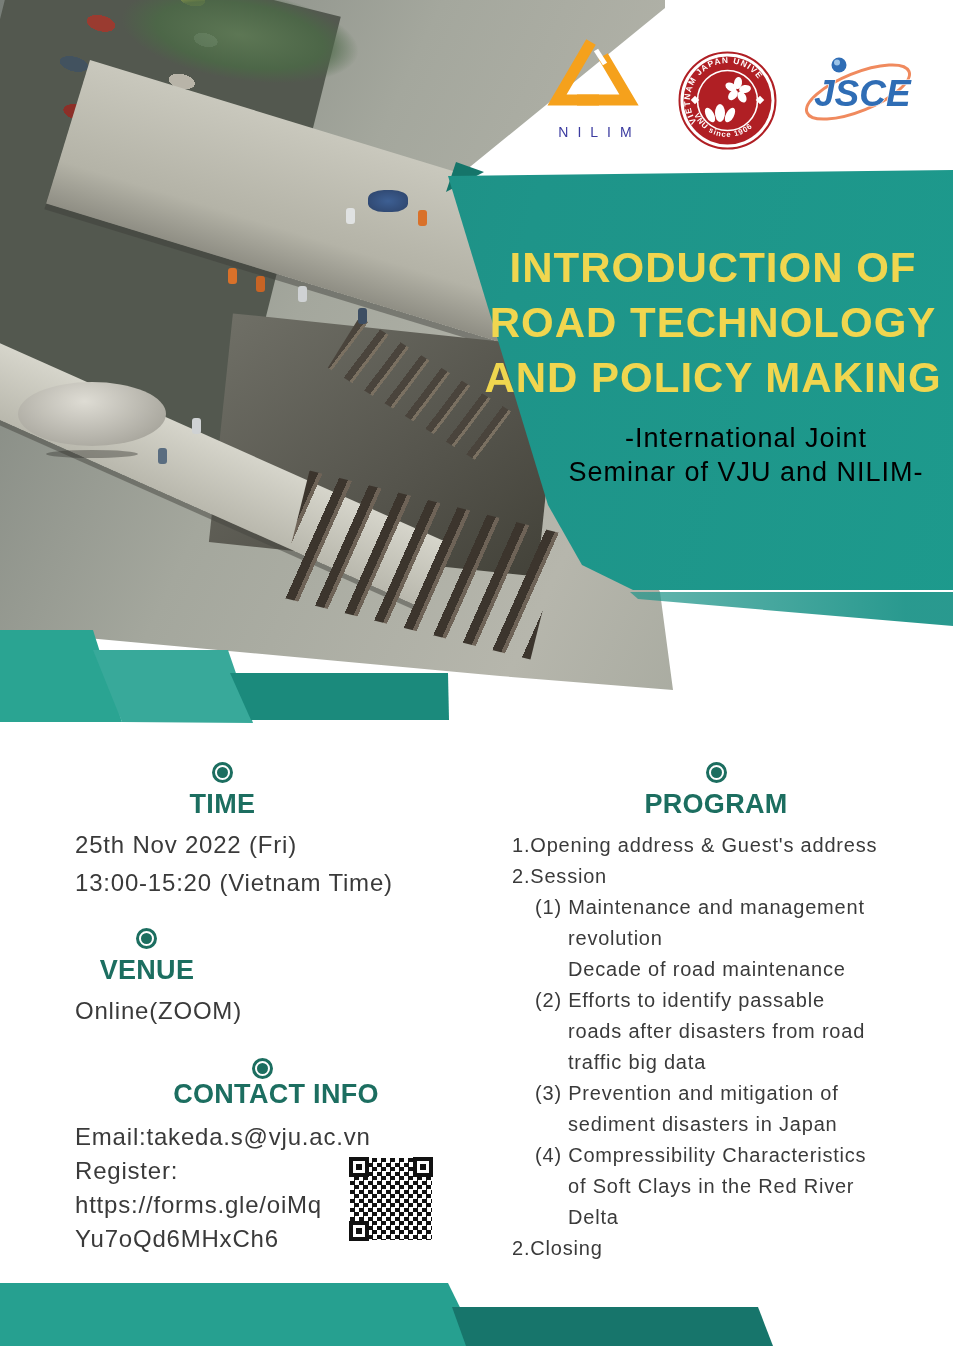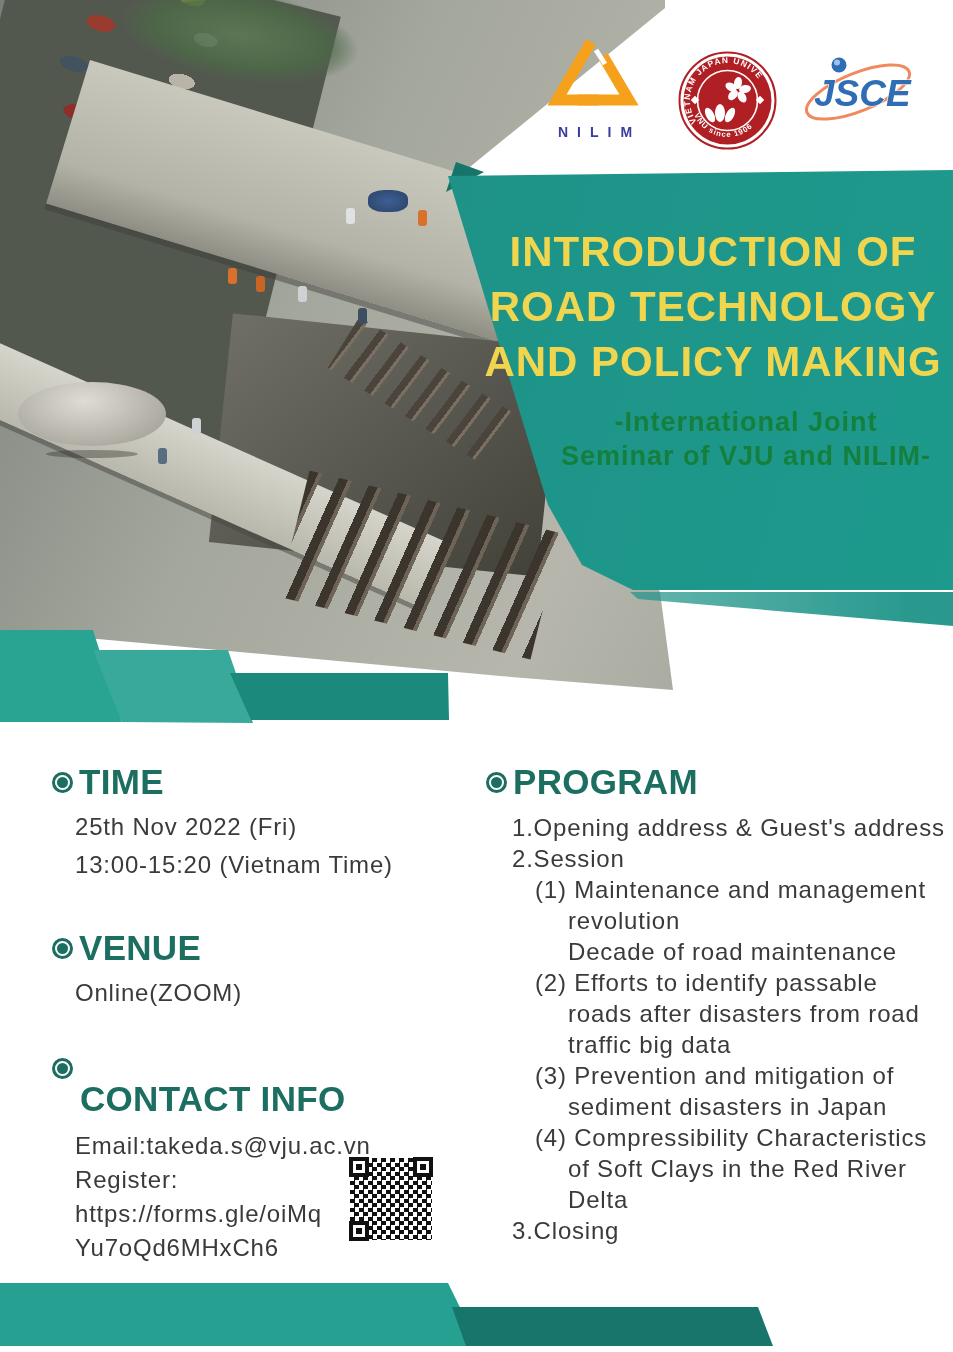--- a/index.html
+++ b/index.html
@@ -53,54 +53,54 @@
      background:linear-gradient(to right,rgba(30,148,137,0) 2%,rgba(30,148,137,.45) 40%,rgba(30,148,137,.95) 95%);}
   .deco-p1{clip-path:polygon(0 630px,93px 630px,122px 722px,0 722px);background:#2aa492;}
   .deco-p2{clip-path:polygon(93px 650px,228px 650px,253px 723px,122px 722px);background:#38a99a;}
   .deco-p3{clip-path:polygon(230px 673px,448px 673px,449px 720px,251px 720px);background:#1b8a7c;}
   .deco-br1{clip-path:polygon(0 1283px,448px 1283px,479px 1346px,0 1346px);background:#26a090;}
   .deco-br2{clip-path:polygon(452px 1307px,758px 1307px,773px 1346px,466px 1346px);background:#17756b;}
 
   
   .logo{position:absolute;}
   .nilim{left:543px;top:36px;width:104px;text-align:center;}
-  .nilim-label{margin-top:4px;font-size:14px;font-weight:bold;color:#3b3ba0;letter-spacing:9px;padding-left:9px;}
+  .nilim-label{margin-top:4px;font-size:14px;font-weight:normal;color:#3b3ba0;letter-spacing:9px;padding-left:9px;}
   .vju{left:678px;top:51px;width:99px;height:99px;}
   .jsce{left:798px;top:48px;width:120px;height:88px;}
 
   
-  .banner-text{position:absolute;left:478px;top:224px;width:470px;text-align:center;}
+  .banner-text{position:absolute;left:478px;top:240px;width:470px;text-align:center;}
   .title-line{font-size:42px;line-height:55px;font-weight:bold;color:#f0d64f;letter-spacing:1px;}
   .subtitle{margin-top:16px;padding-left:66px;}
-  .subtitle-line{font-size:27px;line-height:34px;font-weight:bold;color:#15803d;letter-spacing:1px;}
+  .subtitle-line{font-size:27px;line-height:34px;font-weight:normal;color:#000000;letter-spacing:1px;}
 
   
   .section{position:absolute;color:#3b3b3b;}
-  .sec-heading{display:flex;align-items:center;gap:6px;color:#1c6e60;font-weight:bold;font-size:35px;letter-spacing:.3px;}
+  .sec-heading{display:flex;align-items:center;gap:6px;color:#1c6e60;font-weight:bold;font-size:27px;letter-spacing:.3px;flex-direction:column;}
   .bullet{flex:0 0 auto;width:15px;height:15px;border:3px solid #1c6e60;border-radius:50%;position:relative;}
   .bullet::after{content:"";position:absolute;left:2px;top:2px;width:11px;height:11px;border-radius:50%;background:#1c6e60;}
   .body-line{font-size:24px;letter-spacing:.8px;color:#3a3a3a;}
   .time-sec{left:52px;top:762px;}
   .time-sec .body-line{margin-left:23px;margin-top:12px;line-height:26px;}
   .venue-sec{left:52px;top:928px;}
   .venue-sec .body-line{margin-left:23px;margin-top:12px;line-height:26px;}
   .reg-sec{left:52px;top:1058px;width:420px;}
   .reg-head2{margin-left:28px;}
   .reg-lines{margin-left:23px;margin-top:10px;}
   .reg-lines .body-line{line-height:34px;}
   .qr{position:absolute;left:347px;top:1155px;width:88px;height:88px;background:#fff;}
   .qr-noise{position:absolute;inset:3px;
      background:repeating-conic-gradient(#111 0% 25%,#fff 0% 50%) 0 0/9px 9px;}
   .qr-finder{position:absolute;width:20px;height:20px;border:4px solid #111;background:#fff;box-sizing:border-box;}
   .qr-finder::after{content:"";position:absolute;left:3px;top:3px;width:6px;height:6px;background:#111;}
   .qr-f1{left:2px;top:2px;} .qr-f2{right:2px;top:2px;} .qr-f3{left:2px;bottom:2px;}
 
   .prog-sec{left:486px;top:762px;width:460px;}
   .prog-rows{margin-top:10px;}
-  .prog-row{font-size:24px;line-height:31px;letter-spacing:.8px;color:#3a3a3a;}
+  .prog-row{font-size:20px;line-height:31px;letter-spacing:.8px;color:#3a3a3a;}
   .i0{margin-left:26px;} .i1{margin-left:49px;} .i2{margin-left:82px;}
 </style>
 </head>
 <body>
 
 <div class="page">
 
   <div class="photo">
     <div class="ph ph-base"></div>
     <div class="ph ph-street"></div>
@@ -231,17 +231,17 @@
       <div class="prog-row i2">revolution</div>
       <div class="prog-row i2">Decade of road maintenance</div>
       <div class="prog-row i1">(2) Efforts to identify passable</div>
       <div class="prog-row i2">roads after disasters from road</div>
       <div class="prog-row i2">traffic big data</div>
       <div class="prog-row i1">(3) Prevention and mitigation of</div>
       <div class="prog-row i2">sediment disasters in Japan</div>
       <div class="prog-row i1">(4) Compressibility Characteristics</div>
       <div class="prog-row i2">of Soft Clays in the Red River</div>
       <div class="prog-row i2">Delta</div>
-      <div class="prog-row i0">3.Closing</div>
+      <div class="prog-row i0">2.Closing</div>
     </div>
   </div>
 
 </div>
 
 </body></html>

